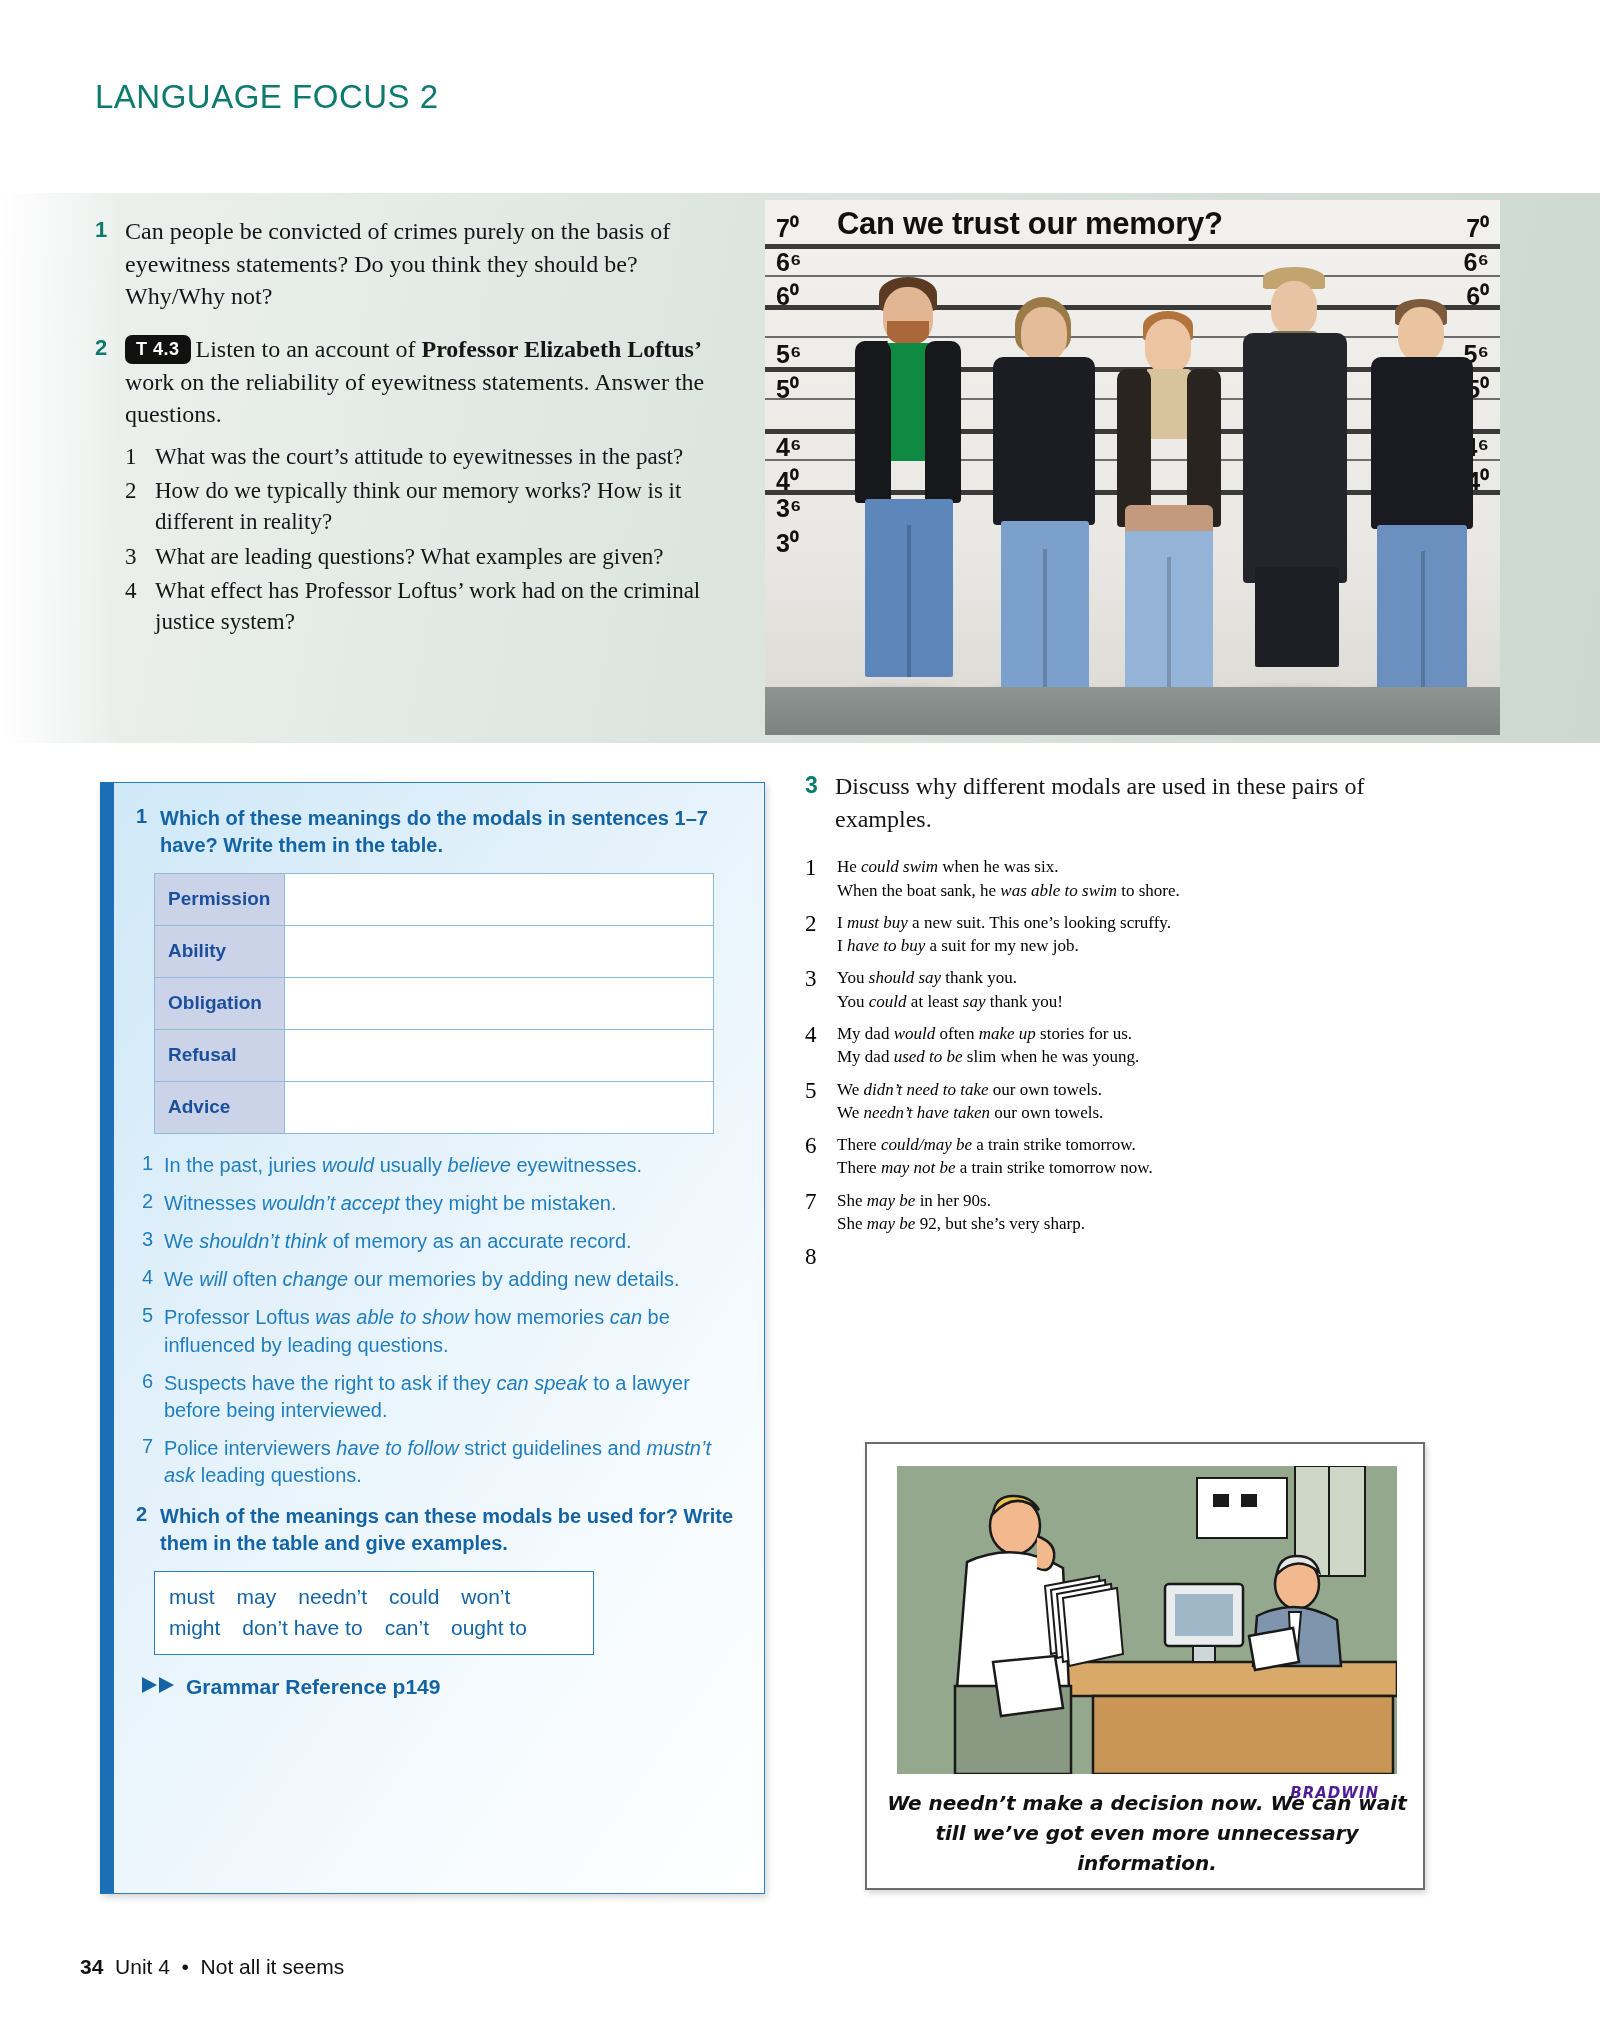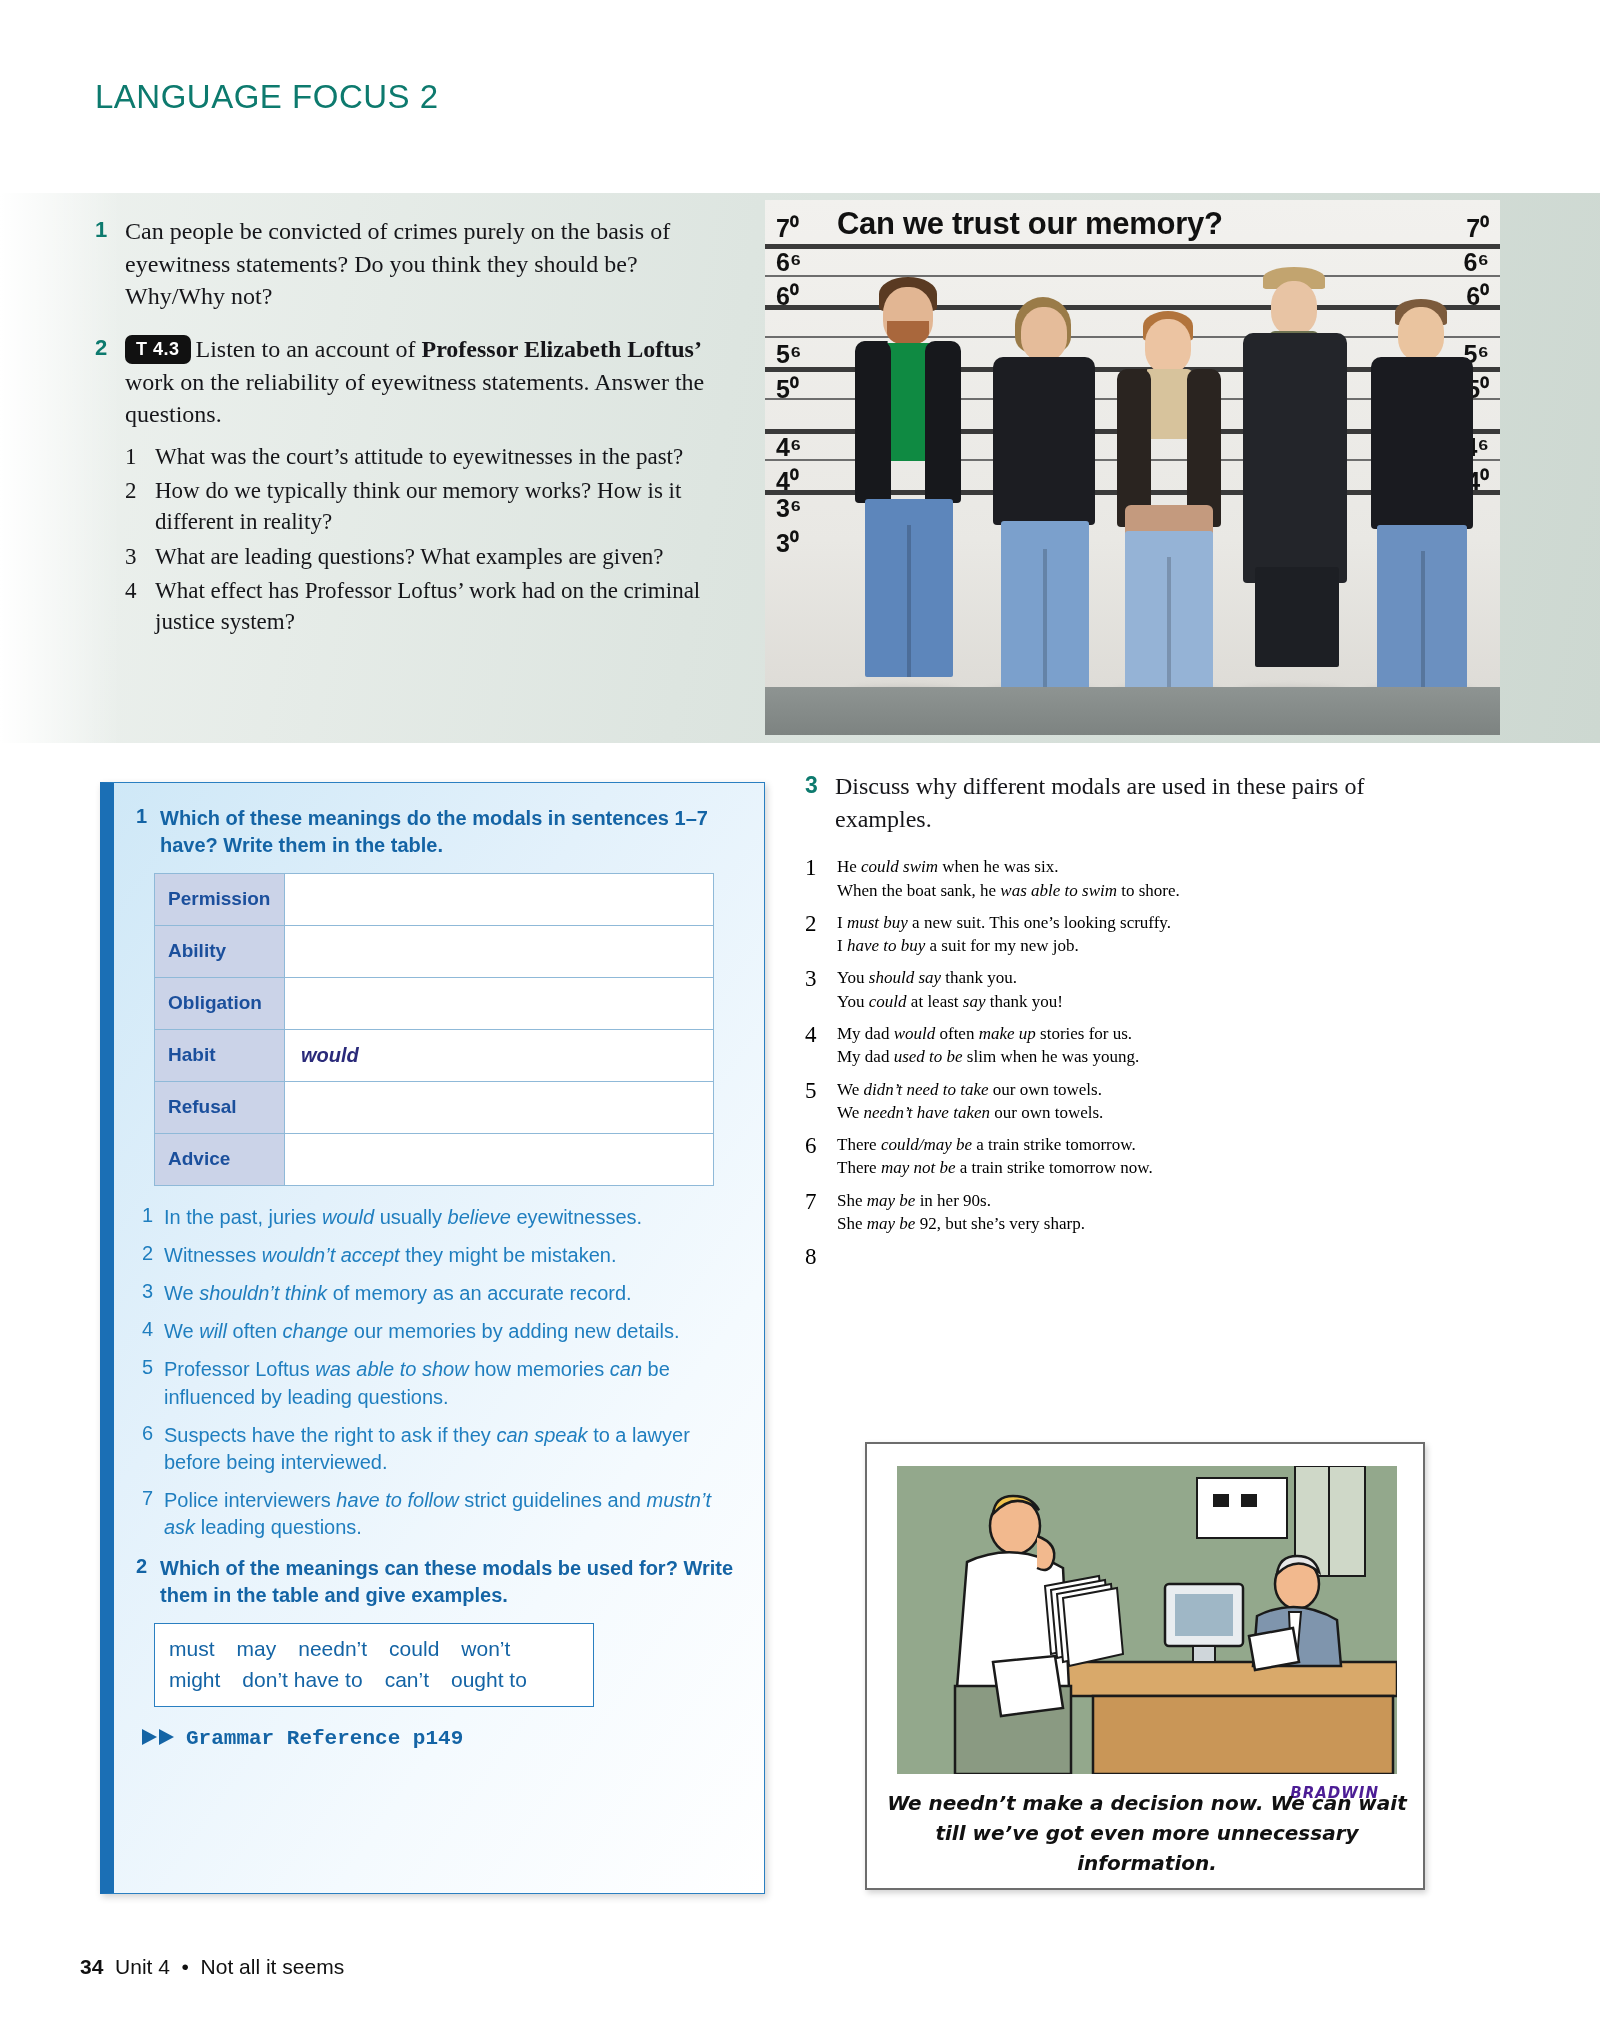--- a/index.html
+++ b/index.html
@@ -151,21 +151,21 @@
   }
   .mwrow {
     font-family:"Liberation Sans", sans-serif;
     color:#1464a5; font-size:21px; display:flex; gap:22px; line-height:1.45;
   }
   #grammarref {
     display:flex; align-items:center; gap:10px; margin:6px 0 0 6px;
   }
   .arrow2 { display:inline-block; }
   .gr-text {
-    font-family:Liberation Mono, monospace;
+    font-family:Liberation Sans, sans-serif;
     font-weight:bold; color:#1464a5; font-size:21px;
   }
 
   
   #right3 { position:absolute; left:805px; top:770px; width:620px; }
   #right3 .ex-num { font-size:23px; }
   #right3 .ex-body { font-size:24px; }
   ol.pairs { list-style:none; margin:12px 0 0 0; padding:0; }
   ol.pairs li { display:flex; margin-bottom:9px; }
   .p-n { width:32px; flex:0 0 32px; font-size:23px; }
@@ -364,24 +364,20 @@
       </tr>
       <tr>
         <td class="mt-label">Ability</td>
         <td class="mt-value"></td>
       </tr>
       <tr>
         <td class="mt-label">Obligation</td>
         <td class="mt-value"></td>
       </tr>
       <tr>
-        <td class="mt-label">Habit</td>
-        <td class="mt-value">would</td>
-      </tr>
-      <tr>
         <td class="mt-label">Refusal</td>
         <td class="mt-value"></td>
       </tr>
       <tr>
         <td class="mt-label">Advice</td>
         <td class="mt-value"></td>
       </tr>
     </tbody>
       </table>
 

